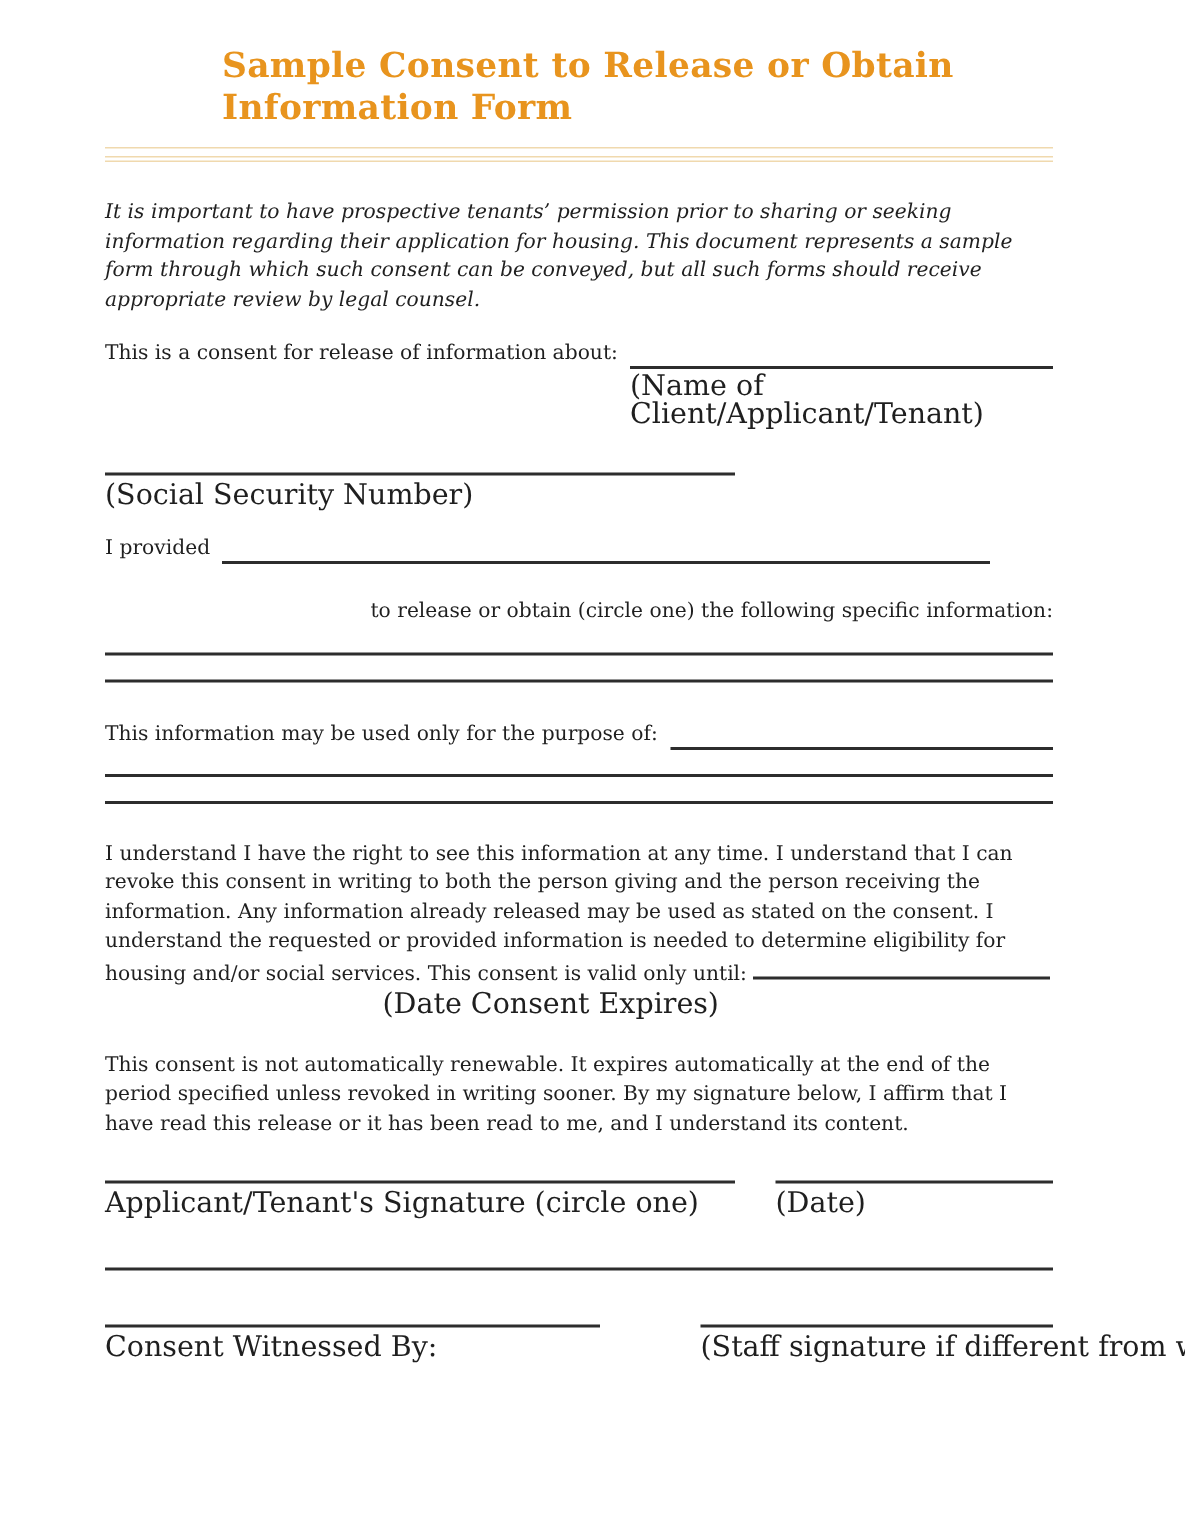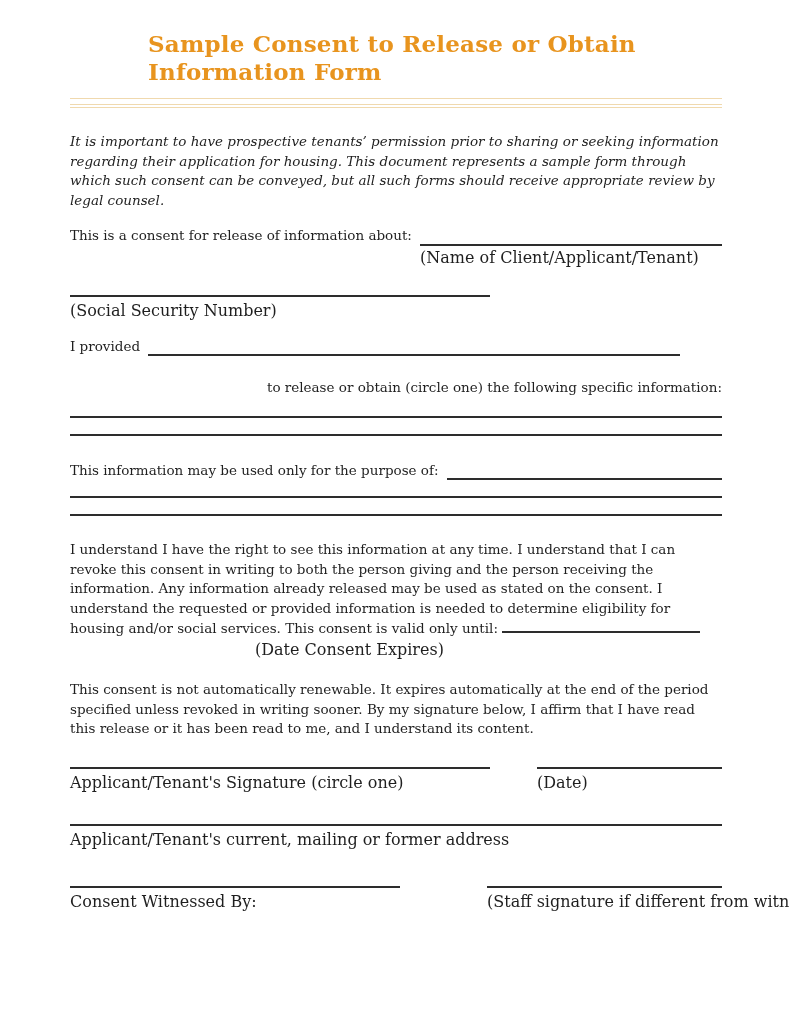--- a/index.html
+++ b/index.html
@@ -6,41 +6,41 @@
     --accent:#e8941e;
     --divider:#f0d9ae;
     --ink:#1f1f1f;
     --rule:#2d2d2d;
   }
   html,body{margin:0;padding:0;background:#ffffff;}
   .page{
     position:relative;
     width:790px;height:1022px;
     box-sizing:border-box;
-    padding:30px 68px 0 70px;
+    padding:30px 88px 0 70px;
     font-family:"DejaVu Serif","Liberation Serif",serif;
     font-size:13.5px;line-height:19.5px;color:var(--ink);
     overflow:hidden;
   }
   h1.title{
     margin:0 0 0 78px;
     font-size:23px;line-height:28px;
     font-weight:bold;color:var(--accent);
     letter-spacing:.2px;
   }
   .divider{margin-top:12px;}
   .divider .d1{border-top:1px solid var(--divider);margin-bottom:5px;}
   .divider .d2{border-top:1px solid var(--divider);margin-bottom:2px;}
   .divider .d3{border-top:1px solid var(--divider);}
   p{margin:0;}
   .intro{margin-top:24px;font-style:italic;}
   .row{display:flex;align-items:flex-end;}
   .row .lbl{white-space:nowrap;}
   .fill{flex:1;border-bottom:2px solid var(--rule);margin-left:8px;height:2px;}
-  .caption{font-size:16px;}
+  .caption{font-size:19px;}
   .about-row{margin-top:16px;}
   .about-caption{margin-top:2px;margin-left:350px;}
   .cols{display:flex;justify-content:space-between;}
   .ssn-row{margin-top:26px;}
   .col-ssn{width:420px;}
   .col-dob{width:137px;}
   .blank{border-bottom:2px solid var(--rule);height:2px;}
   .col .caption{margin-top:4px;}
   .auth-row{margin-top:16px;}
   .auth-row .fill{margin-right:42px;}
@@ -124,21 +124,20 @@
       <div class="blank"></div>
       <div class="caption">Applicant/Tenant's Signature (circle one)</div>
     </div>
     <div class="col col-date">
       <div class="blank"></div>
       <div class="caption">(Date)</div>
     </div>
   </div>
 
   <div class="full-line addr-line"></div>
-  <div class="caption addr-caption">Applicant/Tenant's current, mailing or former address</div>
 
   <div class="cols witness-row">
     <div class="col col-witness">
       <div class="blank"></div>
       <div class="caption">Consent Witnessed By:</div>
     </div>
     <div class="wit-spacer"></div>
     <div class="col col-staff">
       <div class="blank"></div>
       <div class="caption">(Staff signature if different from witness)</div>

